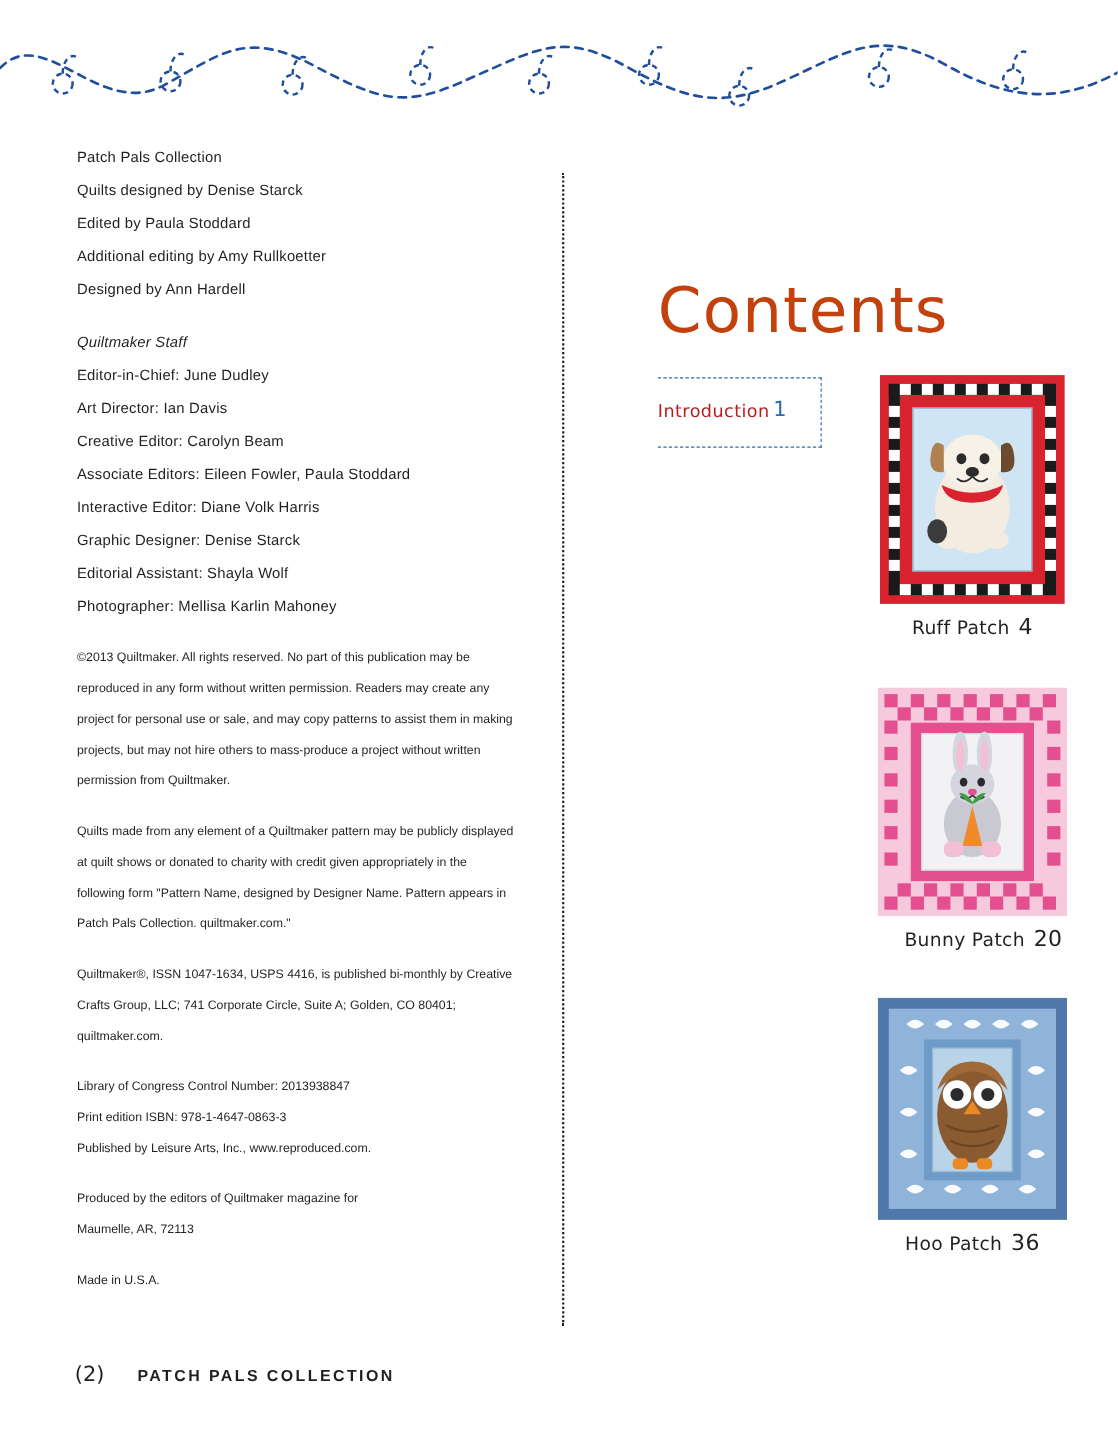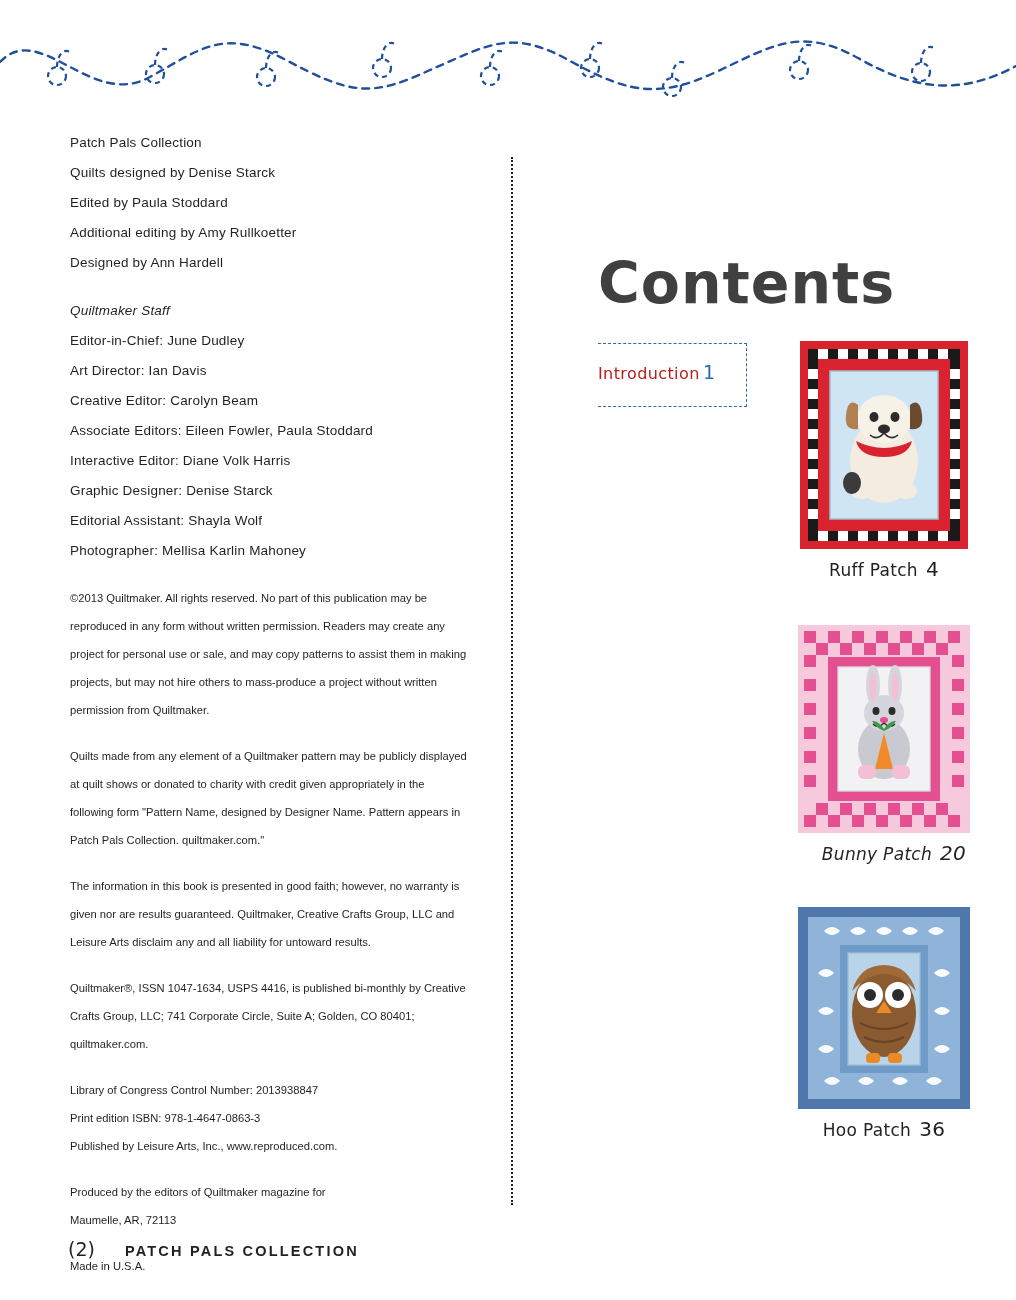--- a/index.html
+++ b/index.html
@@ -66,23 +66,23 @@
     border-left: 2px dotted #231f20;
   }
 
   
   .contents-title {
     position: absolute;
     left: 598px;
     top: 250px;
     font-family: "DejaVu Sans", sans-serif;
     font-size: 57px;
-    font-weight: 700;
+    font-weight: 400;
     letter-spacing: 1px;
-    color: #404040;
+    color: #c2410c;
   }
 
   
   .intro-box {
     position: absolute;
     left: 598px;
     top: 343px;
     width: 148px;
     height: 62px;
     border-top: 1.5px dashed #2b6cb0;
@@ -196,21 +196,20 @@
   <div class="credit-line">Creative Editor: Carolyn Beam</div>
   <div class="credit-line">Associate Editors: Eileen Fowler, Paula Stoddard</div>
   <div class="credit-line">Interactive Editor: Diane Volk Harris</div>
   <div class="credit-line">Graphic Designer: Denise Starck</div>
   <div class="credit-line">Editorial Assistant: Shayla Wolf</div>
   <div class="credit-line">Photographer: Mellisa Karlin Mahoney</div>
 
   <div class="fineprint">
     <p>©2013 Quiltmaker. All rights reserved. No part of this publication may be reproduced in any form without written permission. Readers may create any project for personal use or sale, and may copy patterns to assist them in making projects, but may not hire others to mass-produce a project without written permission from Quiltmaker.</p>
     <p>Quilts made from any element of a Quiltmaker pattern may be publicly displayed at quilt shows or donated to charity with credit given appropriately in the following form "Pattern Name, designed by Designer Name. Pattern appears in Patch Pals Collection. quiltmaker.com."</p>
-    <p>The information in this book is presented in good faith; however, no warranty is given nor are results guaranteed. Quiltmaker, Creative Crafts Group, LLC and Leisure Arts disclaim any and all liability for untoward results.</p>
     <p>Quiltmaker®, ISSN 1047-1634, USPS 4416, is published bi-monthly by Creative Crafts Group, LLC; 741 Corporate Circle, Suite A; Golden, CO 80401; quiltmaker.com.</p>
     <p class="tight">Library of Congress Control Number: 2013938847</p>
     <p class="tight">Print edition ISBN: 978-1-4647-0863-3</p>
     <p>Published by Leisure Arts, Inc., www.reproduced.com.</p>
     <p class="tight">Produced by the editors of Quiltmaker magazine for</p>
     <p>Maumelle, AR, 72113</p>
     <p>Made in U.S.A.</p>
   </div>
 </div>
 
@@ -278,21 +277,21 @@
     <ellipse cx="62" cy="150" rx="11" ry="8" fill="#f4ece0"></ellipse>
     <ellipse cx="106" cy="150" rx="11" ry="8" fill="#f4ece0"></ellipse>
     <ellipse cx="52" cy="142" rx="9" ry="11" fill="#3b3b3b"></ellipse>
     <rect x="30" y="30" width="108" height="148" fill="none" stroke="#9fbdd2" stroke-width="1.5"></rect>
   </svg>
   <div class="quilt-caption">
     <span>Ruff Patch</span><span class="pg">4</span>
   </div>
 </div>
 
-<div class="quilt-entry" style="left:770px; top:625px; width:192px;font-style:italic;">
+<div class="quilt-entry" style="left:770px; top:625px; width:192px;">
   <svg class="quilt-img" width="172" height="208" viewBox="0 0 172 208" xmlns="http://www.w3.org/2000/svg">
     <rect x="0" y="0" width="172" height="208" fill="#f6c9dc"></rect>
     <g fill="#e4508f">
       <rect x="6" y="6" width="12" height="12"></rect>
         <rect x="30" y="6" width="12" height="12"></rect>
       <rect x="54" y="6" width="12" height="12"></rect>
         <rect x="78" y="6" width="12" height="12"></rect>
       <rect x="102" y="6" width="12" height="12"></rect>
         <rect x="126" y="6" width="12" height="12"></rect>
       <rect x="150" y="6" width="12" height="12"></rect>

